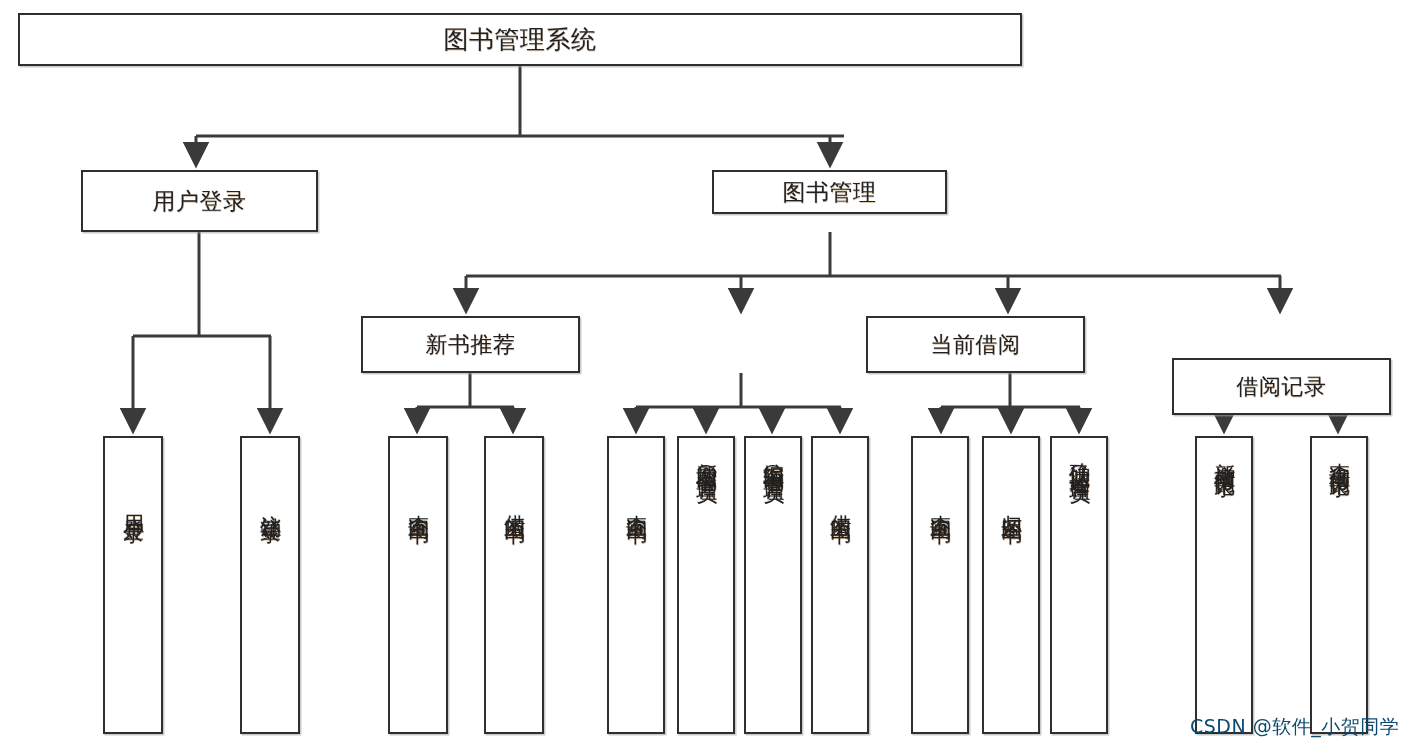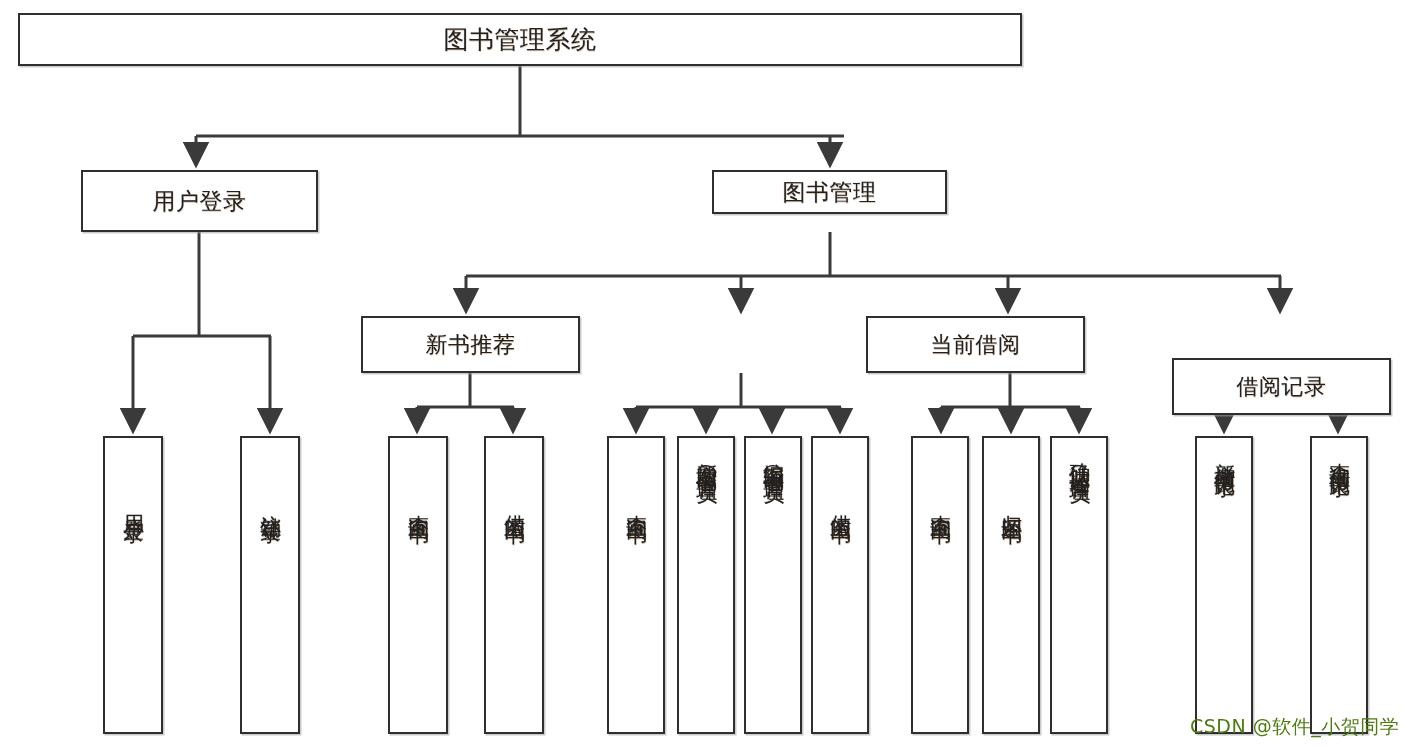--- a/index.html
+++ b/index.html
@@ -57,21 +57,21 @@
     white-space: pre;
   }
   .leaf.center .node-label {
     margin-top: 52px;
   }
   .watermark {
     position: absolute;
     left: 1190px;
     top: 714px;
     font-size: 19px;
-    color: #4d7c0f;
+    color: #0c4a6e;
     white-space: nowrap;
     letter-spacing: 0.5px;
   }
 </style>
 </head>
 <body>
 
 <div id="canvas">
 
   <svg class="diagram" viewBox="0 0 1405 747">

